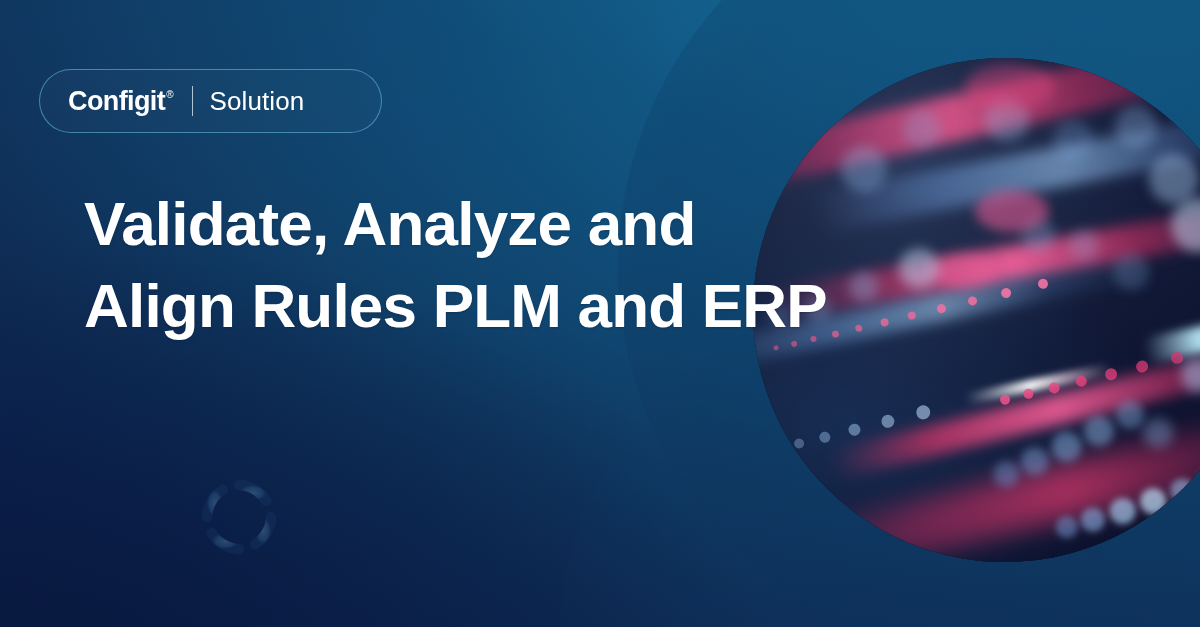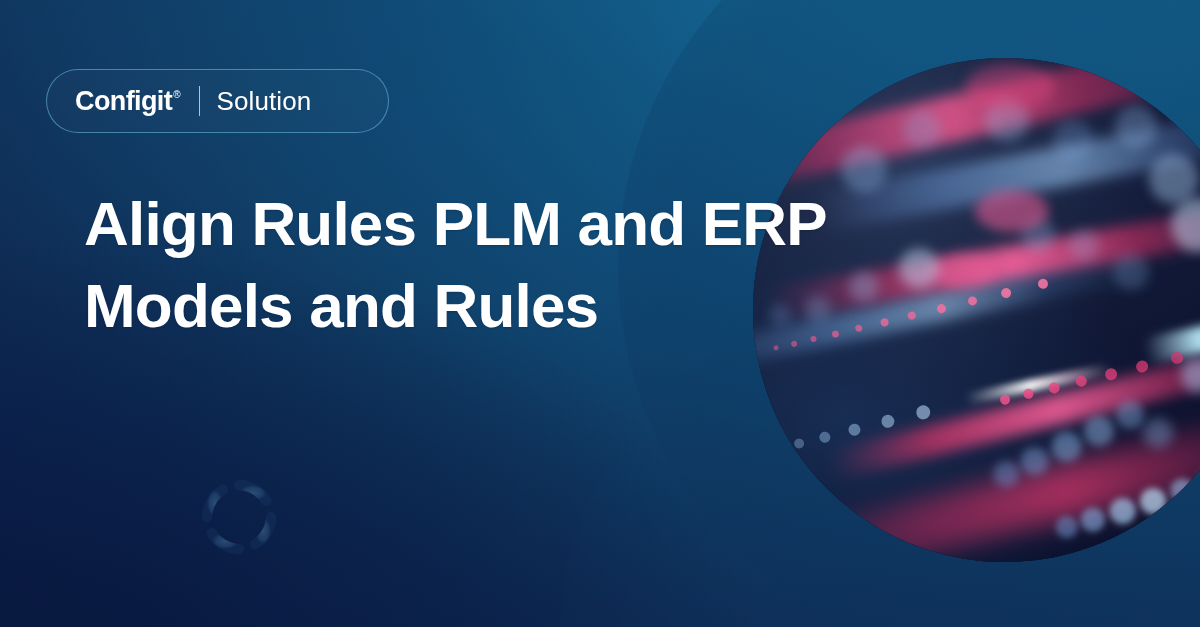--- a/index.html
+++ b/index.html
@@ -66,21 +66,21 @@
     top: 477px;
     width: 80px;
     height: 80px;
     opacity: 0.40;
   }
   .watermark svg { display: block; width: 100%; height: 100%; }
 
   
   .logo-pill {
     position: absolute;
-    left: 46px;
+    left: 39px;
     top: 69px;
     width: 343px;
     height: 64px;
     border: 1.5px solid rgba(92,165,206,0.70);
     border-radius: 34px;
     display: flex;
     align-items: center;
     padding-left: 28px;
     background: rgba(255,255,255,0.018);
   }
@@ -343,17 +343,17 @@
     </div>
   </div>
 
   <div class="logo-pill">
     <span class="logo-word"><span>Configit</span><span class="logo-reg">®</span></span>
     <span class="logo-divider"></span>
     <span class="logo-sub">Solution</span>
   </div>
 
   <div class="headline">
+    <div class="headline-line">Validate, Analyze and</div>
     <div class="headline-line">Align Rules PLM and ERP</div>
-    <div class="headline-line">Models and Rules</div>
   </div>
 
 </div>
 
 </body></html>

